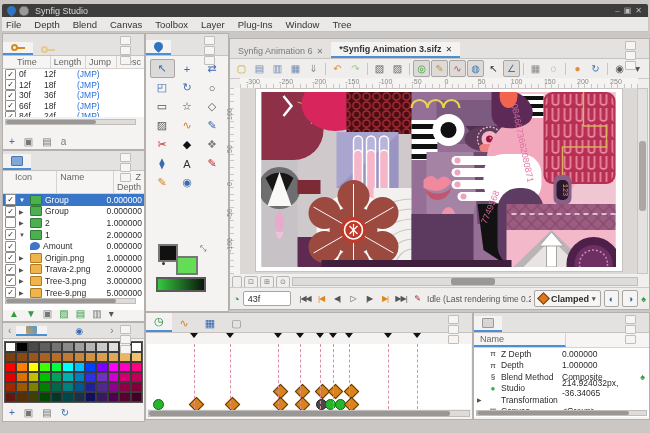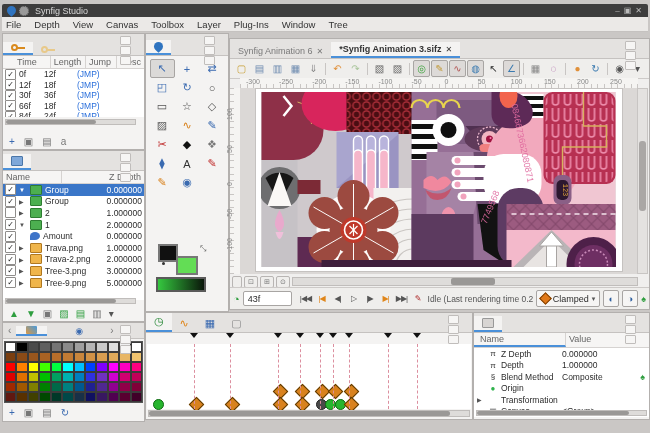--- a/index.html
+++ b/index.html
@@ -59,21 +59,21 @@
   #viewport{position:absolute;left:10px;top:49px;right:11px;bottom:35px;background:#dbd8d6;overflow:hidden;}
   #page{position:absolute;left:16px;top:1px;width:366px;height:182px;background:#fff;box-shadow:0 0 0 1px #c5c2c0;}
   #vscroll{position:absolute;right:1px;top:49px;width:9px;bottom:35px;background:#e4e2e0;border:1px solid #c8c5c3;}
   #vscroll i{display:block;margin:52px 1px 0;height:70px;background:#aaa7a5;border-radius:3px;}
   #subbar{position:absolute;left:0;right:11px;bottom:21px;height:13px;display:flex;align-items:center;gap:2px;padding-left:2px;}
   .sbtn{width:12px;height:10px;border:1px solid #b8b5b3;background:#efeeec;border-radius:2px;font-size:7px;color:#777;display:flex;align-items:center;justify-content:center;}
   #timebar{position:absolute;left:0;right:0;bottom:0;height:21px;border-top:1px solid #cdcac8;display:flex;align-items:center;gap:3px;padding:0 3px;background:#efeeec;}
   #timefield{width:46px;height:13px;background:#fff;border:1px solid #a8a5a3;border-radius:2px;font-size:9px;padding-left:4px;display:flex;align-items:center;}
   .pbtn{min-width:14px;height:14px;display:flex;align-items:center;justify-content:center;font-size:8px;color:#555;letter-spacing:-1px;}
   #status{color:#555;font-size:8.5px;white-space:nowrap;overflow:hidden;max-width:118px;}
-  #interp{display:flex;align-items:center;gap:3px;border:1px solid #a8a5a3;background:#f6f5f4;border-radius:2px;height:15px;padding:0 4px;font-size:9px;}
+  #interp{display:flex;align-items:center;gap:3px;border:1px solid #a8a5a3;background:#f6f5f4;border-radius:2px;height:15px;padding:0 4px;font-size:9px;font-weight:bold;}
   .diamond{width:7px;height:7px;background:#e07818;border:1px solid #7a3c00;transform:rotate(45deg);flex:0 0 auto;}
   .onionbtn{width:15px;height:15px;border:1px solid #a8a5a3;border-radius:2px;background:#f6f5f4;display:flex;align-items:center;justify-content:center;color:#2f5f9e;font-size:9px;}
   
   #ttruler{position:absolute;left:1px;right:1px;top:20px;height:11px;background:#9c9a98;color:#2b2b2b;font-size:7.5px;overflow:hidden;}
   .tt-line{position:absolute;top:31px;bottom:10px;width:0;border-left:1px dashed #dc8f9f;}
   .tri{position:absolute;top:0;width:0;height:0;border-left:4px solid transparent;border-right:4px solid transparent;border-top:5px solid #111;}
   .wp{position:absolute;width:9px;height:9px;}
   .wp.orange{background:#d9821e;border:1px solid #5c3a00;transform:rotate(45deg);}
   .wp.green{background:#27b52e;border:1px solid #0e6a12;border-radius:50%;}
   .wp.dark{background:#4a4a4a;border:1px solid #222;border-radius:50%;}
@@ -96,21 +96,21 @@
   <span>Synfig Studio</span>
   <span class="wbtns">
     <span>–</span>
     <span>▣</span>
     <span>✕</span>
   </span>
 </div>
 <div id="menubar" class="abs">
     <span>File</span>
     <span>Depth</span>
-    <span>View</span>
+    <span>Blend</span>
     <span>Canvas</span>
     <span>Toolbox</span>
     <span>Layer</span>
     <span>Plug-Ins</span>
     <span>Window</span>
     <span>Tree</span>
   </div>
 
 <div class="panel" style="left:2px;top:33px;width:141px;height:115px;">
   <div class="tabbar" style="height:21px;">
@@ -186,20 +186,21 @@
     <span class="tab active">
         <span class="licon" style="background:#7fa8d9;border:1px solid #4a76a8;"></span>
       </span>
     <span class="dockbtns">
         <i></i>
         <i></i>
         <i></i>
       </span>
   </div>
   <div class="colhead">
+    <span style="width:40px;padding-left:12px;">Icon</span>
     <span style="width:52px;">Name</span>
     <span style="flex:1;border-right:0;text-align:right;">Z Depth</span>
   </div>
   <div style="overflow:hidden;height:116px;background:#fff;">
       <div class="layer-row selected">
         <span class="cb">✓</span>
         <span class="expander">▼</span>
         <span class="licon group"></span>
         <span>Group</span>
         <span class="lz">0.000000</span>
@@ -229,21 +230,21 @@
         <span class="cb">✓</span>
         <span class="expander"></span>
         <span class="licon region"></span>
         <span>Amount</span>
         <span class="lz">0.000000</span>
       </div>
       <div class="layer-row">
         <span class="cb">✓</span>
         <span class="expander">▶</span>
         <span class="licon image"></span>
-        <span>Trava.png</span>
+        <span>Origin.png</span>
         <span class="lz">1.000000</span>
       </div>
       <div class="layer-row">
         <span class="cb">✓</span>
         <span class="expander">▶</span>
         <span class="licon image"></span>
         <span>Trava-2.png</span>
         <span class="lz">2.000000</span>
       </div>
       <div class="layer-row">
@@ -745,21 +746,20 @@
         <span class="licon" style="background:#d8d5d3;border:1px solid #999;"></span>
       </span>
     <span class="dockbtns">
         <i></i>
         <i></i>
         <i></i>
       </span>
   </div>
   <div class="colhead">
     <span style="width:82px;padding-left:6px;border-bottom:2px solid #4a90d9;">Name</span>
-    <span style="flex:1;border-right:0;">Value</span>
   </div>
   <div style="background:#fff;overflow:hidden;height:69px;position:relative;">
       <div class="prow">
         <span class="expander"></span>
         <span class="picon" style="color: rgb(51, 51, 51);">π</span>
         <span>Z Depth</span>
         <span class="pval">0.000000</span>
       </div>
       <div class="prow">
         <span class="expander"></span>
@@ -770,21 +770,22 @@
       <div class="prow">
         <span class="expander"></span>
         <span class="picon" style="color: rgb(51, 51, 51);">§</span>
         <span>Blend Method</span>
         <span class="pval">Composite</span>
         <span class="tree" style="position: absolute; right: 4px;">♠</span>
       </div>
       <div class="prow">
         <span class="expander"></span>
         <span class="picon" style="color: rgb(47, 178, 76);">●</span>
-        <span>Origin</span>
+        <span>Studio</span>
+        <span class="pval">214.924032px, -36.34065</span>
       </div>
       <div class="prow">
         <span class="expander">▶</span>
         <span class="picon" style="color: rgb(51, 51, 51);"></span>
         <span>Transformation</span>
       </div>
       <div class="prow">
         <span class="expander"></span>
         <span class="picon" style="color: rgb(85, 85, 85);">▦</span>
         <span>Canvas</span>

